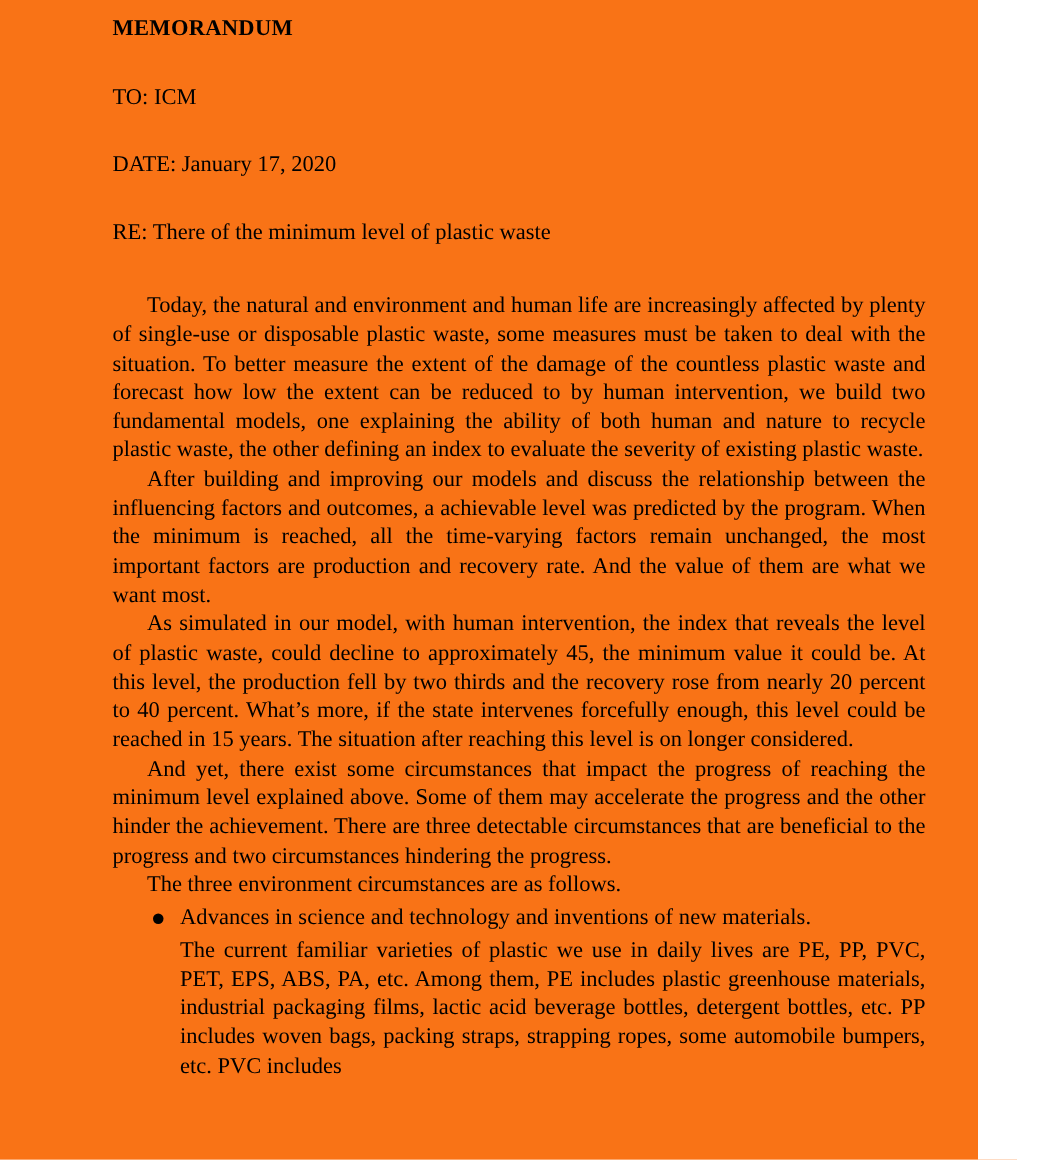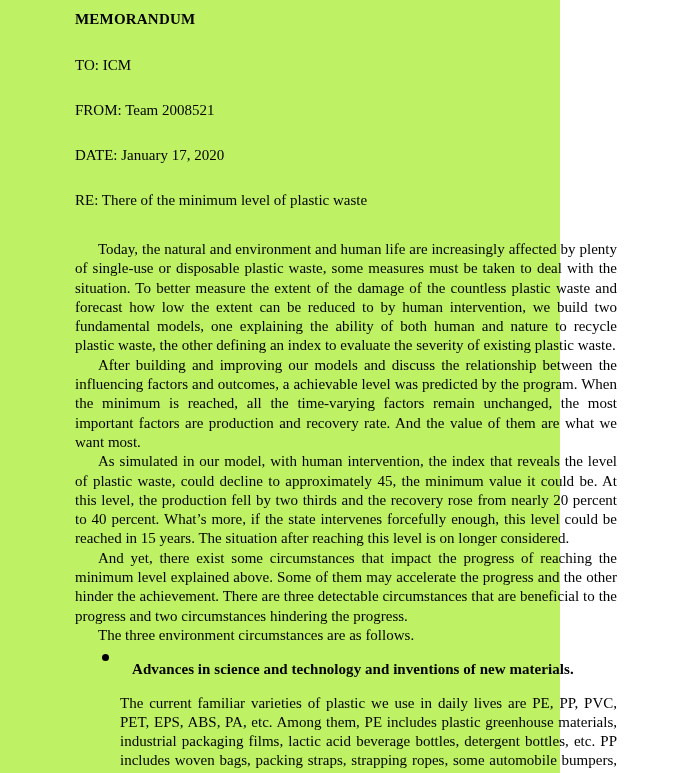--- a/index.html
+++ b/index.html
@@ -12,23 +12,23 @@
     width: 692px;
     height: 773px;
     overflow: hidden;
     font-family: "Liberation Serif", "DejaVu Serif", serif;
     color: #000000;
     -webkit-font-smoothing: antialiased;
   }
 
   .page {
     position: relative;
-    width: 560px;
+    width: 652px;
     height: 773px;
-    background: #bef264;
+    background: #f97316;
     box-sizing: border-box;
     padding: 0;
   }
 
   .doc-body {
     position: absolute;
     left: 75px;
     top: 0;
     width: 542px;
   }
@@ -78,24 +78,24 @@
   .bullet-marker {
     position: absolute;
     left: 27px;
     top: 9px;
     width: 7px;
     height: 7px;
     background: #000000;
     border-radius: 50%;
   }
   .bullet-heading {
-    font-weight: bold;
+    font-weight: normal;
     font-size: 15px;
     line-height: 19.3px;
-    margin: 12px;
+    margin: 0;
     text-indent: 0;
     letter-spacing: 0.05px;
   }
   .bullet-para {
     font-size: 15px;
     line-height: 19.3px;
     margin: 0;
     padding-top: 2px;
     text-align: justify;
     text-justify: inter-word;
@@ -106,21 +106,20 @@
 </head>
 <body>
 
 <div class="page">
   <div class="doc-body">
 
     <h1 class="memo-title">MEMORANDUM</h1>
 
     <p class="memo-field first-field">TO: ICM</p>
 
-    <p class="memo-field">FROM: Team 2008521</p>
 
     <p class="memo-field">DATE: January 17, 2020</p>
 
     <p class="memo-field">RE: There of the minimum level of plastic waste</p>
 
     <p class="para lead">Today, the natural and environment and human life are increasingly affected by plenty of single-use or disposable plastic waste, some measures must be taken to deal with the situation. To better measure the extent of the damage of the countless plastic waste and forecast how low the extent can be reduced to by human intervention, we build two fundamental models, one explaining the ability of both human and nature to recycle plastic waste, the other defining an index to evaluate the severity of existing plastic waste.</p>
 
     <p class="para">After building and improving our models and discuss the relationship between the influencing factors and outcomes, a achievable level was predicted by the program. When the minimum is reached, all the time-varying factors remain unchanged, the most important factors are production and recovery rate. And the value of them are what we want most.</p>
 
     <p class="para">As simulated in our model, with human intervention, the index that reveals the level of plastic waste, could decline to approximately 45, the minimum value it could be. At this level, the production fell by two thirds and the recovery rose from nearly 20 percent to 40 percent. What’s more, if the state intervenes forcefully enough, this level could be reached in 15 years. The situation after reaching this level is on longer considered.</p>

